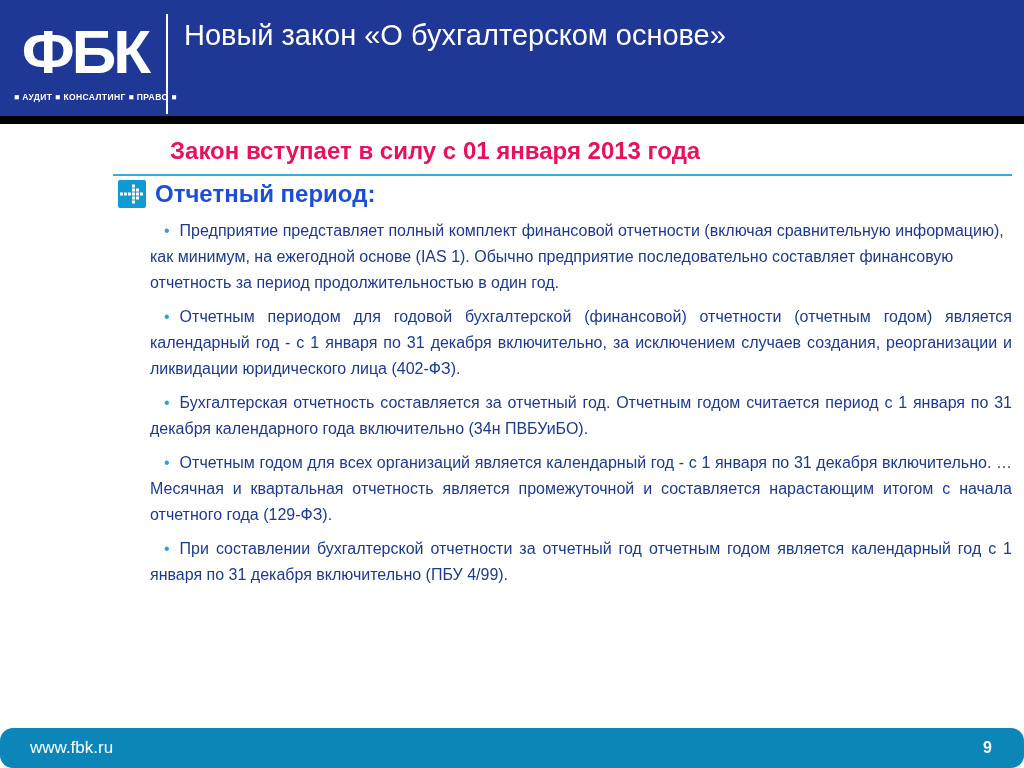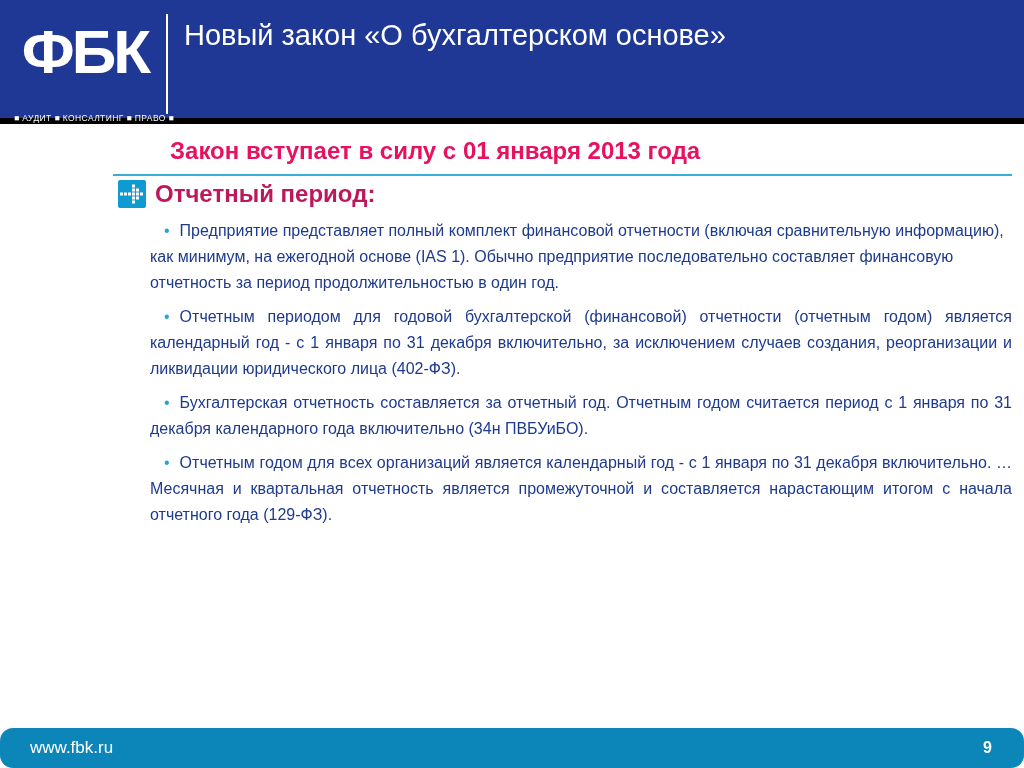--- a/index.html
+++ b/index.html
@@ -4,47 +4,47 @@
 <style>
   html,body{margin:0;padding:0;}
   body{
     width:1024px;height:768px;position:relative;overflow:hidden;
     background:#ffffff;
     font-family:"Liberation Sans","DejaVu Sans",sans-serif;
   }
   
   .header{
     position:absolute;top:0;left:0;width:1024px;height:124px;
-    background:#1f3795;border-bottom:6px solid #000000;box-sizing:border-box;
+    background:#1f3795;border-bottom:8px solid #000000;box-sizing:border-box;
   }
   .logo{position:absolute;left:14px;top:12px;width:142px;text-align:center;color:#ffffff;}
   .logo-text{
     font-size:62px;font-weight:700;letter-spacing:-3px;line-height:80px;
   }
   .logo-tagline{
-    margin-top:21px;font-size:8.5px;font-weight:400;letter-spacing:.4px;white-space:nowrap;
+    margin-top:0;font-size:8.5px;font-weight:700;letter-spacing:.4px;white-space:nowrap;
   }
   .header-divider{position:absolute;left:166px;top:14px;width:2px;height:100px;background:#ffffff;}
   .slide-title{
     position:absolute;left:184px;top:13px;margin:0;
     color:#ffffff;font-size:29px;font-weight:400;line-height:44px;
   }
   
   .main{position:absolute;top:124px;left:0;right:0;bottom:40px;background:#ffffff;}
   .subtitle{
     margin:13px 0 0 170px;
     color:#e8115f;font-size:24px;font-weight:700;line-height:28px;
   }
   .rule{margin:9px 0 0 113px;width:899px;height:2px;background:#36aed8;}
   .section-head{margin:4px 0 0 118px;display:flex;align-items:center;gap:9px;}
   .section-icon{
     width:28px;height:28px;background:#0f9ad2;border-radius:2px;
     display:inline-flex;align-items:center;justify-content:center;flex:0 0 auto;
   }
-  .section-title{margin:0;color:#be185d;font-size:24px;font-weight:700;line-height:28px;}
+  .section-title{margin:0;color:#1d4ed8;font-size:24px;font-weight:700;line-height:28px;}
   .bullets{margin:10px 4px 0 150px;width:862px;color:#1e3a8d;font-size:16px;line-height:26px;}
   .para{margin:0 0 8px 0;text-align:justify;text-indent:14px;}
   .para:first-child{text-align:left;}
   .dot{color:#2e9fd6;margin-right:10px;}
   
   .footer{
     position:absolute;left:0;bottom:0;width:1024px;height:40px;background:#0c86b8;
     color:#ffffff;
     border-radius:13px;
   }
@@ -87,19 +87,20 @@
         </g>
       </svg>
     </span>
     <h2 class="section-title">Отчетный период:</h2>
   </div>
   <div class="bullets">
       <p class="para"><span class="dot">•</span>Предприятие представляет полный комплект финансовой отчетности (включая сравнительную информацию), как минимум, на ежегодной основе (IAS 1). Обычно предприятие последовательно составляет финансовую отчетность за период продолжительностью в один год.</p>
       <p class="para"><span class="dot">•</span>Отчетным периодом для годовой бухгалтерской (финансовой) отчетности (отчетным годом) является календарный год - с 1 января по 31 декабря включительно, за исключением случаев создания, реорганизации и ликвидации юридического лица (402-ФЗ).</p>
       <p class="para"><span class="dot">•</span>Бухгалтерская отчетность составляется за отчетный год. Отчетным годом считается период с 1 января по 31 декабря календарного года включительно (34н ПВБУиБО).</p>
       <p class="para"><span class="dot">•</span>Отчетным годом для всех организаций является календарный год - с 1 января по 31 декабря включительно. … Месячная и квартальная отчетность является промежуточной и составляется нарастающим итогом с начала отчетного года (129-ФЗ).</p>
+      <p class="para"><span class="dot">•</span>При составлении бухгалтерской отчетности за отчетный год отчетным годом является календарный год с 1 января по 31 декабря включительно (ПБУ 4/99).</p>
     </div>
 </div>
 
 <div class="footer">
   <span class="footer-url">www.fbk.ru</span>
   <span class="page-number">9</span>
 </div>
 
 </body></html>

